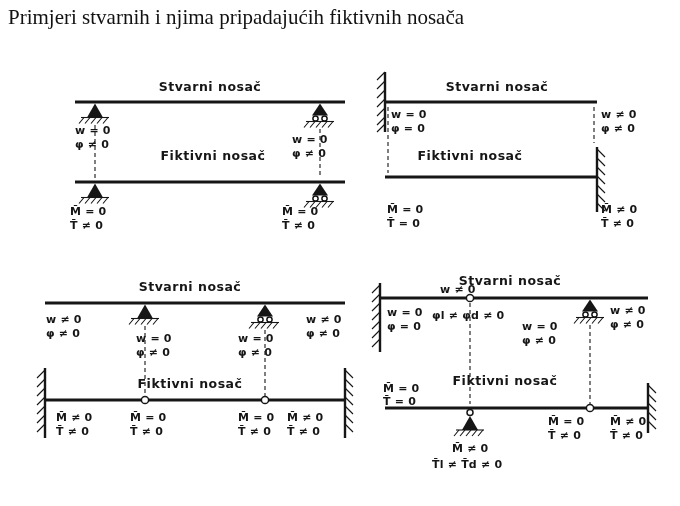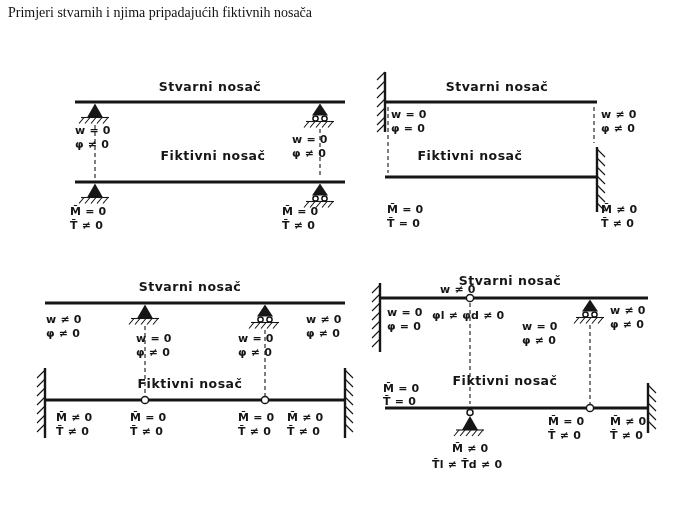--- a/index.html
+++ b/index.html
@@ -1,18 +1,18 @@
 <!DOCTYPE html>
 <html><head>
 <meta charset="utf-8">
 <style>
   html,body{margin:0;padding:0;background:#ffffff;}
   body{width:680px;height:506px;position:relative;overflow:hidden;}
   .title{position:absolute;left:8px;top:5px;font-family:"Liberation Serif",serif;
-         font-size:14px;color:#111;white-space:nowrap;}
+         font-size:21px;color:#111;white-space:nowrap;}
   svg{position:absolute;left:0;top:0;}
   svg text{font-family:"DejaVu Sans",sans-serif;fill:#161616;}
   .ann{font-size:11px;font-weight:bold;letter-spacing:.2px;}
   .plabel{font-size:12.5px;font-weight:bold;letter-spacing:.5px;}
   .beam{stroke:#161616;stroke-width:3.2;fill:none;}
   .wall{stroke:#161616;stroke-width:2.4;fill:none;}
   .thin{stroke:#161616;stroke-width:1.1;fill:none;}
   .dash{stroke:#2a2a2a;stroke-width:1.2;fill:none;stroke-dasharray:4 3;}
   .fillshape{fill:#161616;stroke:none;}
   .open{fill:#ffffff;stroke:#161616;stroke-width:1.5;}

